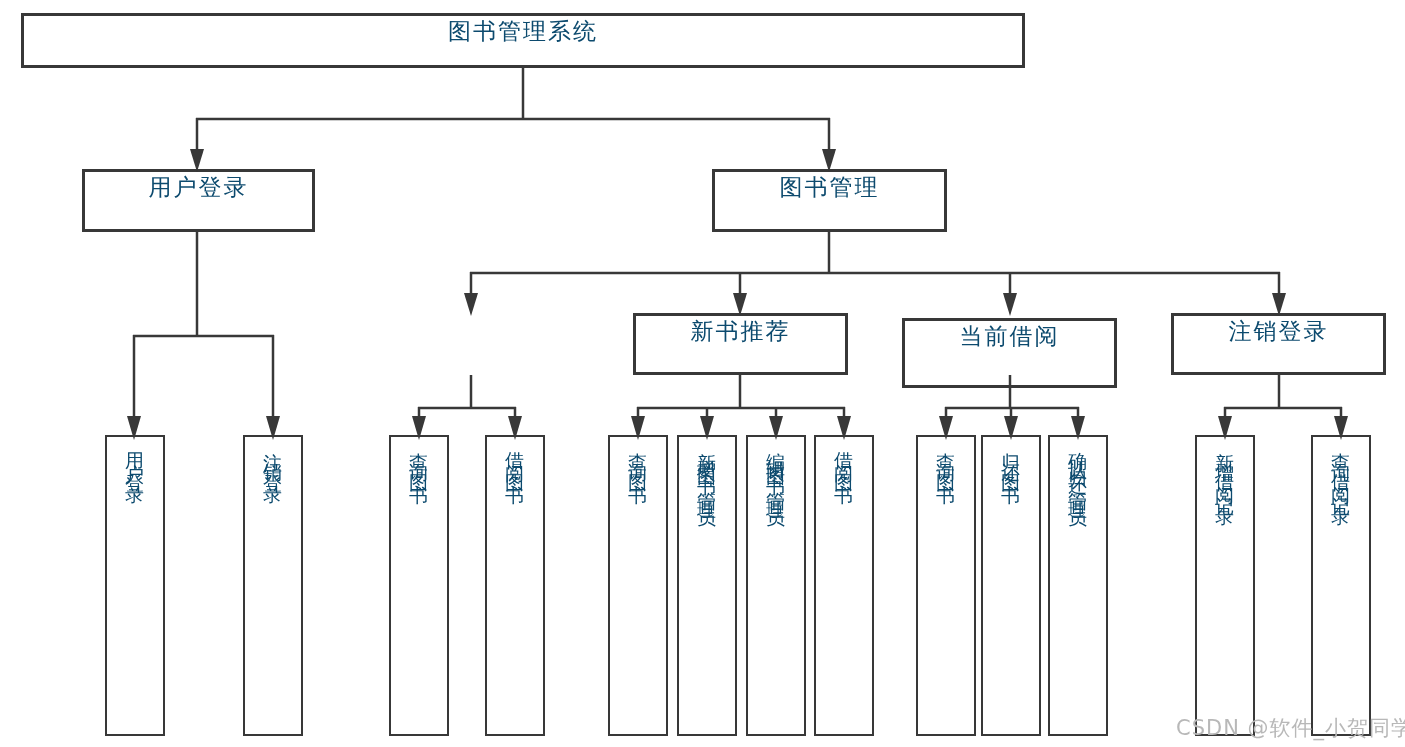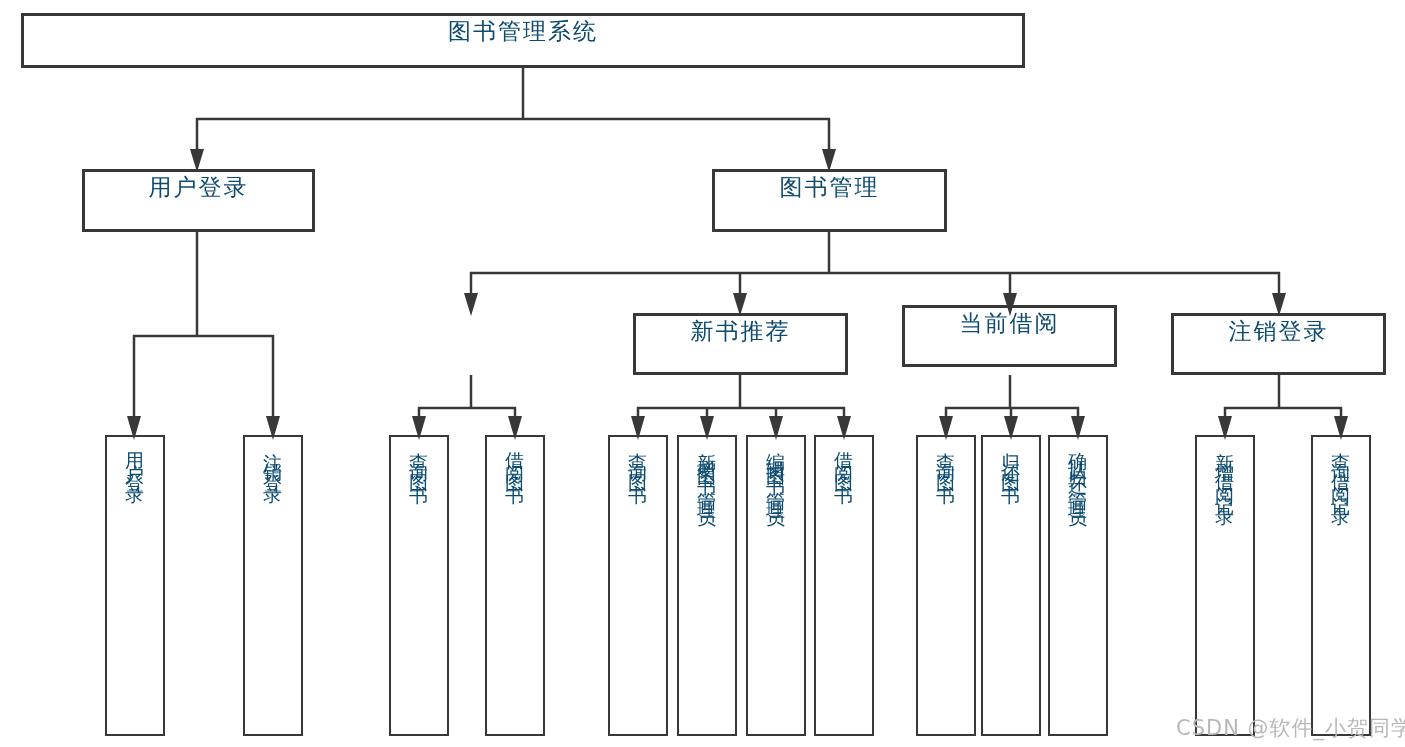--- a/index.html
+++ b/index.html
@@ -43,21 +43,21 @@
 
   <div class="node h" style="left:712px;top:169px;width:235px;height:63px">
     <span>图书管理</span>
   </div>
 
 
   <div class="node h" style="left:633px;top:313px;width:215px;height:62px">
     <span>新书推荐</span>
   </div>
 
-  <div class="node h" style="left:902px;top:305px;width:215px;height:62px">
+  <div class="node h" style="left:902px;top:318px;width:215px;height:70px">
     <span>当前借阅</span>
   </div>
 
   <div class="node h" style="left:1171px;top:313px;width:215px;height:62px">
     <span>注销登录</span>
   </div>
 
   <div class="node leaf" style="left:105px;top:435px;width:60px;height:301px">
     <span>用户登录</span>
   </div>

